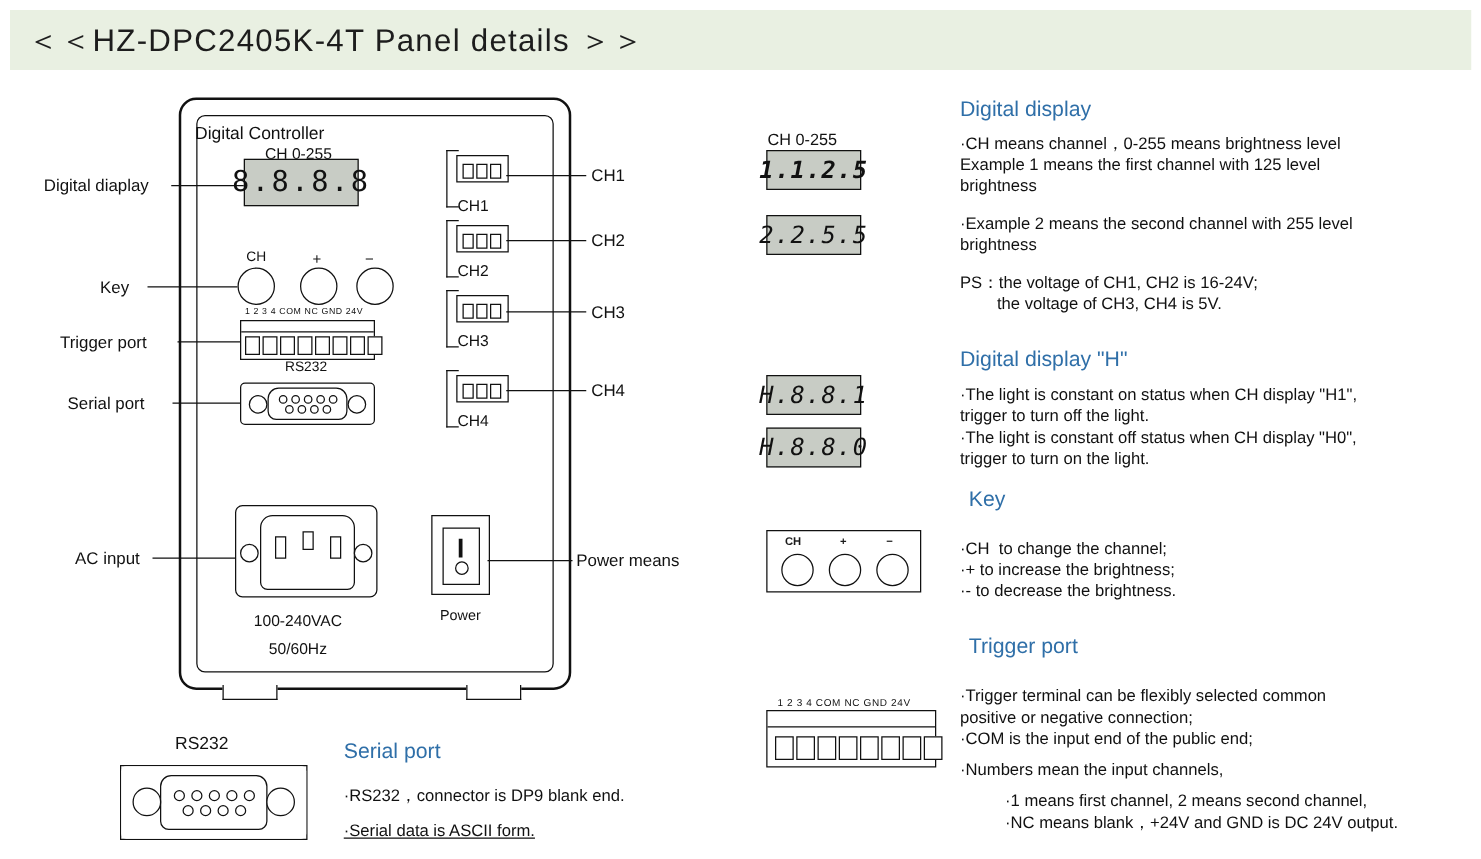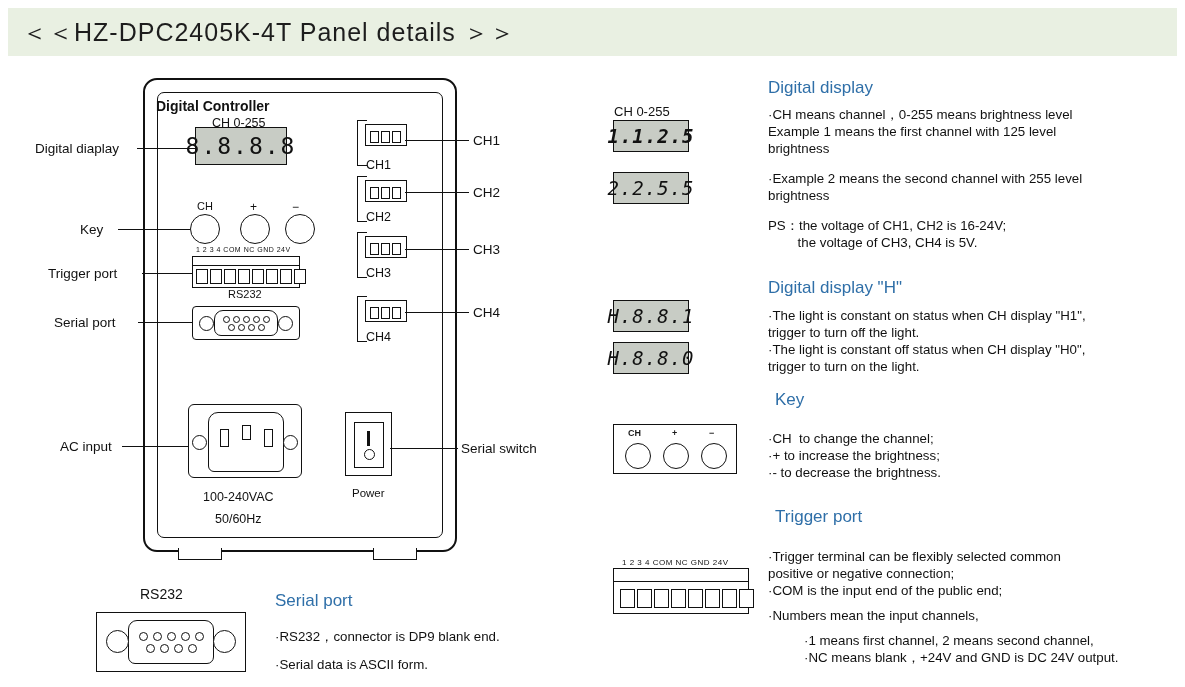--- a/index.html
+++ b/index.html
@@ -112,21 +112,21 @@
 <div id="header">
   <div class="title">＜＜HZ-DPC2405K-4T  Panel details ＞＞</div>
 </div>
 
 <div id="panel">
   <div id="panel-inner"></div>
 </div>
 <div class="foot" style="left:178px;top:548px;"></div>
 <div class="foot" style="left:373px;top:548px;"></div>
 
-<div class="cap" style="left:156px;top:98px;font-size:14px;font-weight:bold;">Digital Controller</div>
+<div class="cap" style="left:156px;top:98px;font-size:14px;">Digital Controller</div>
 <div class="cap" style="left:212px;top:116px;font-size:12.5px;">CH  0-255</div>
 
 <div id="seg-box">8.8.8.8</div>
 
 <div class="cap" style="left:197px;top:200px;font-size:11px;">CH</div>
 <div class="cap" style="left:250px;top:200px;font-size:12px;">+</div>
 <div class="cap" style="left:292px;top:200px;font-size:12px;">−</div>
 <div class="knob" style="left:190px;top:214px;"></div>
 <div class="knob" style="left:240px;top:214px;"></div>
 <div class="knob" style="left:285px;top:214px;"></div>
@@ -235,21 +235,21 @@
 
 <div class="lbl" style="left:48px;top:266px;">Trigger port</div>
 <div class="lead" style="left:142px;top:273px;width:50px;"></div>
 
 <div class="lbl" style="left:54px;top:315px;">Serial port</div>
 <div class="lead" style="left:138px;top:322px;width:54px;"></div>
 
 <div class="lbl" style="left:60px;top:439px;">AC input</div>
 <div class="lead" style="left:122px;top:446px;width:66px;"></div>
 
-<div class="lbl" style="left:461px;top:441px;">Serial switch</div>
+<div class="lbl" style="left:461px;top:441px;">Power means</div>
 <div class="lead" style="left:390px;top:448px;width:68px;"></div>
 
 <div class="lbl" style="left:473px;top:133px;">CH1</div>
 <div class="lead" style="left:405px;top:140px;width:64px;"></div>
 
 <div class="lbl" style="left:473px;top:185px;">CH2</div>
 <div class="lead" style="left:405px;top:192px;width:64px;"></div>
 
 <div class="lbl" style="left:473px;top:242px;">CH3</div>
 <div class="lead" style="left:405px;top:249px;width:64px;"></div>
@@ -329,13 +329,13 @@
         <div class="hole" style="width:7px;height:7px;"></div>
         <div class="hole" style="width:7px;height:7px;"></div>
         <div class="hole" style="width:7px;height:7px;"></div>
         <div class="hole" style="width:7px;height:7px;"></div>
       </div>
     </div>
   </div>
 </div>
 <div class="sect-title" style="left:275px;top:591px;">Serial port</div>
 <div class="body-txt" style="left:275px;top:628px;">·RS232，connector is DP9 blank end.</div>
-<div class="body-txt" style="left:275px;top:656px;">·Serial data is ASCII form.</div>
+<div class="body-txt" style="left:275px;top:656px;text-decoration:underline;">·Serial data is ASCII form.</div>
 
 </body></html>

